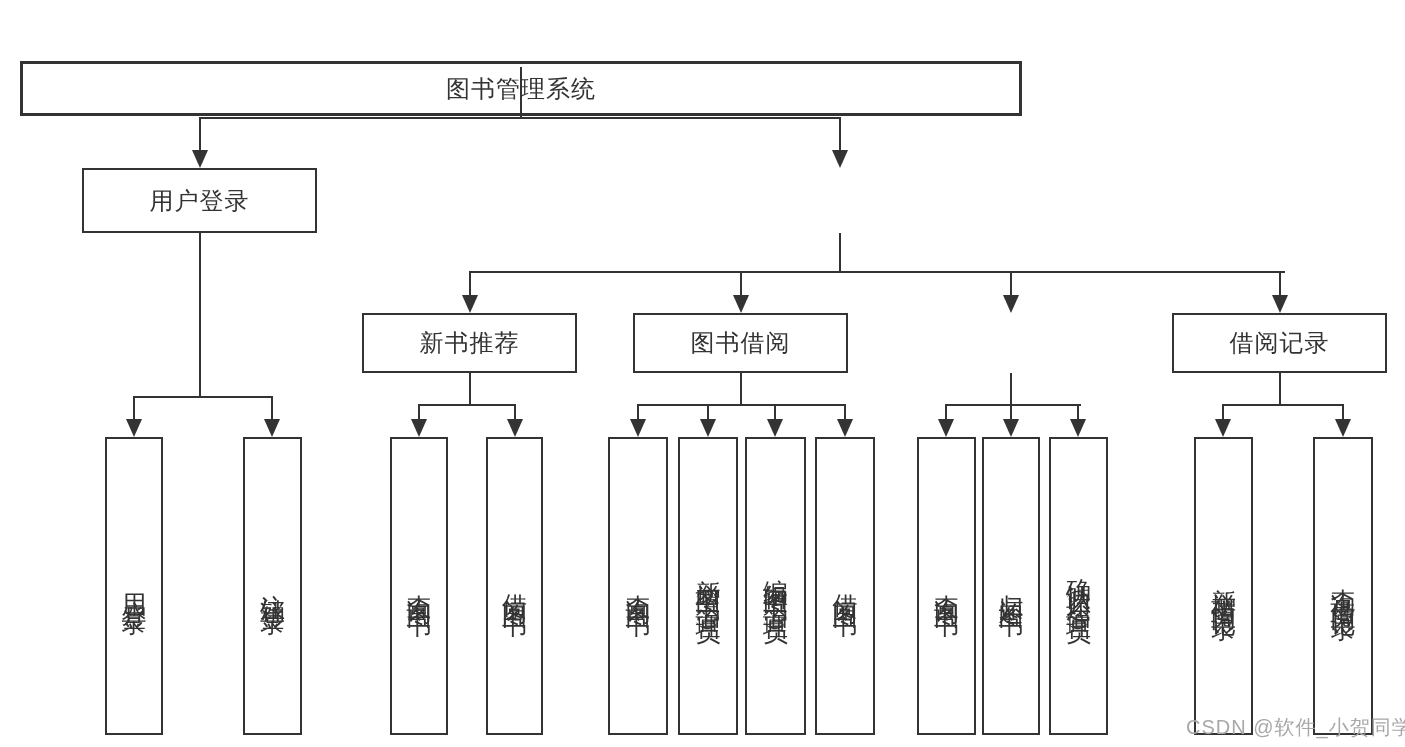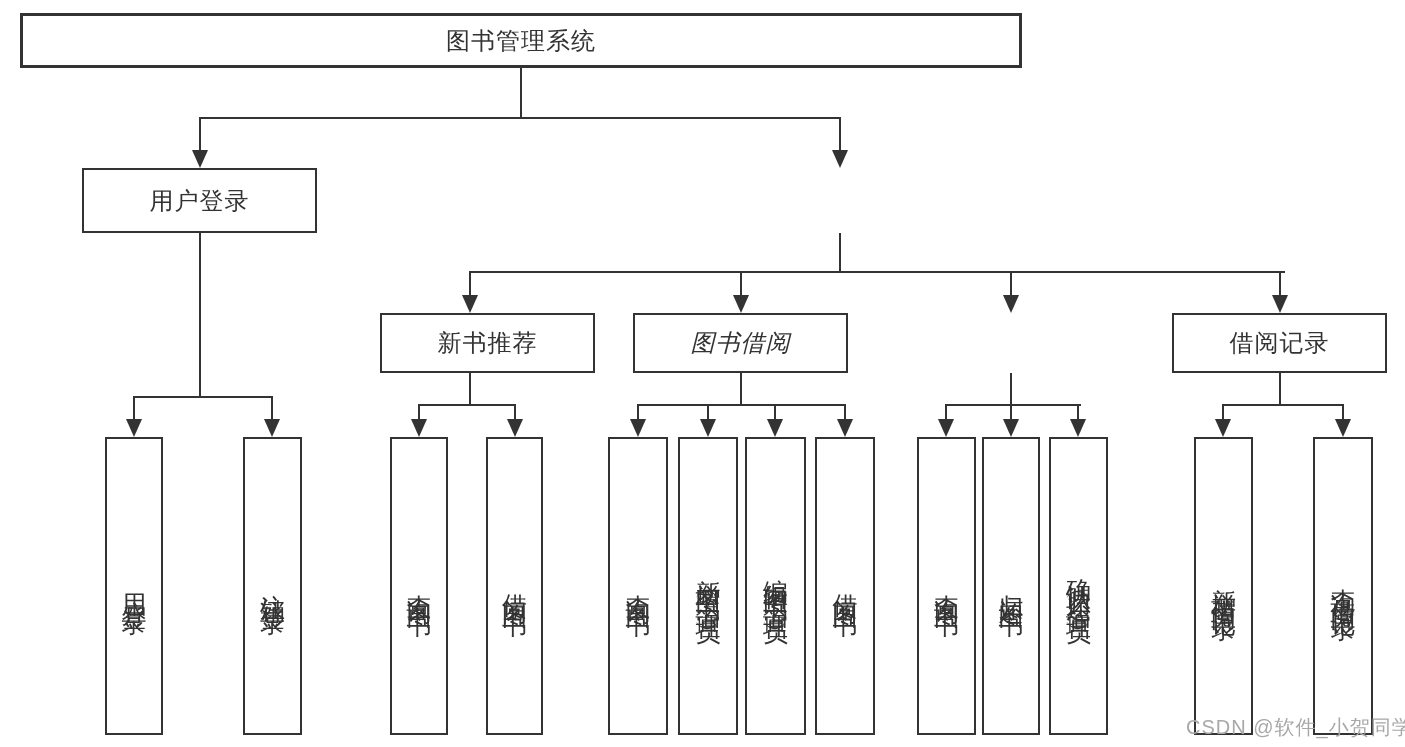--- a/index.html
+++ b/index.html
@@ -15,21 +15,21 @@
     position: absolute;
     box-sizing: border-box;
     border: 2px solid var(--line, #333333);
     background: #ffffff;
     display: flex;
     align-items: center;
     justify-content: center;
     color: var(--text, #333333);
   }
   .hnode { font-size: 24px; letter-spacing: 1px; }
-  .root  { border-width: 3px; }
+  .root  { border-width: 3px; margin-top: 48px; }
   .vnode span {
     writing-mode: vertical-rl;
     text-orientation: mixed;
     font-size: 25px;
     letter-spacing: 6px;
     line-height: 1;
     color: var(--text, #333333);
     white-space: nowrap;
   }
   .vline, .hline { position: absolute; background: var(--line, #333333); }
@@ -58,24 +58,24 @@
 <div class="canvas" id="canvas" style="--line: #333333; --text: #333333; --wm: #a8a8a8; --bg: #ffffff;">
 
   <div class="node hnode root" style="left:20px; top:13px; width:1002px; height:55px;">
     <span>图书管理系统</span>
   </div>
 
   <div class="node hnode" style="left:82px; top:168px; width:235px; height:65px;">
     <span>用户登录</span>
   </div>
 
-  <div class="node hnode" style="left:380px; top:313px; width:215px; height:60px;">
+  <div class="node hnode" style="left:362px; top:313px; width:215px; height:60px;">
     <span>新书推荐</span>
   </div>
-  <div class="node hnode" style="left:633px; top:313px; width:215px; height:60px;font-style:italic;">
+  <div class="node hnode" style="left:633px; top:313px; width:215px; height:60px;">
     <span>图书借阅</span>
   </div>
   <div class="node hnode" style="left:1172px; top:313px; width:215px; height:60px;">
     <span>借阅记录</span>
   </div>
 
   <div class="node vnode" style="left:105px; top:437px; width:58px; height:298px;">
     <span>用户登录</span>
   </div>
   <div class="node vnode" style="left:243px; top:437px; width:59px; height:298px;">

